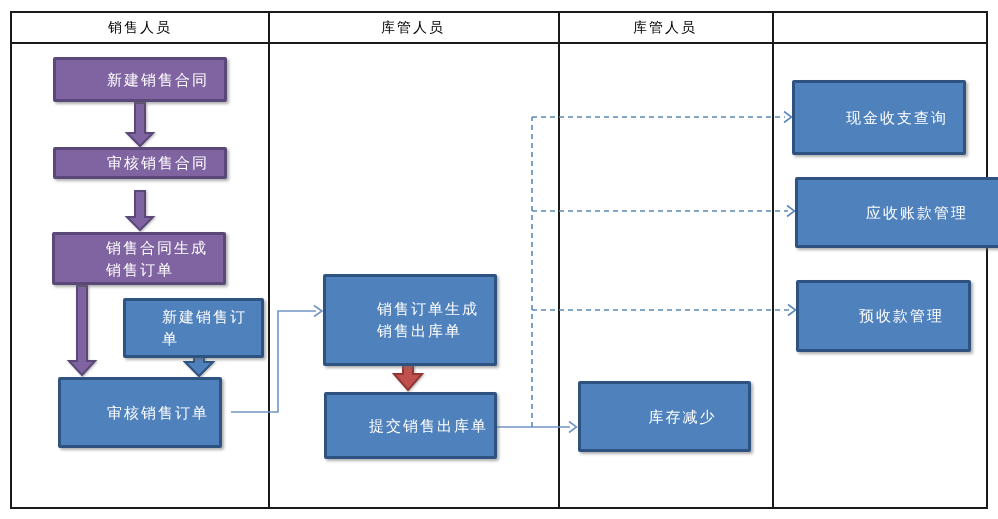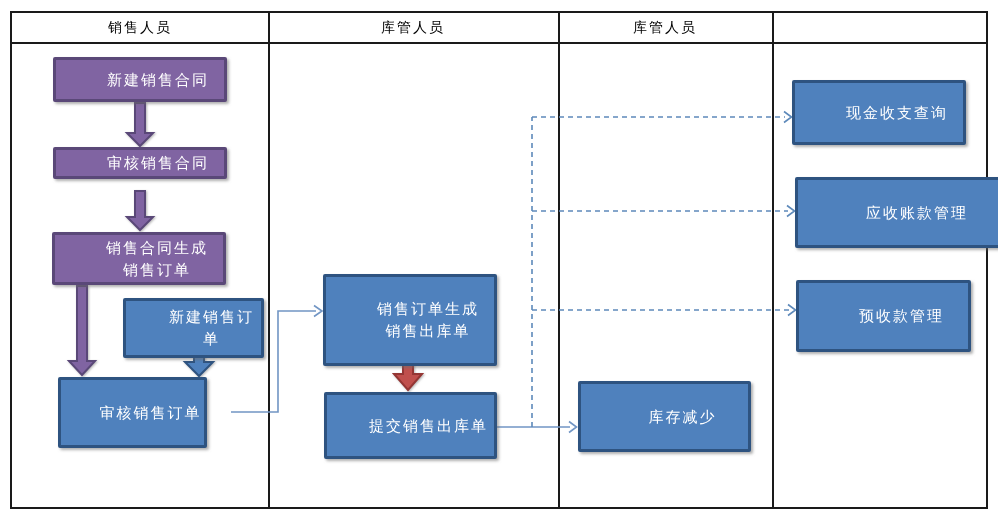--- a/index.html
+++ b/index.html
@@ -18,21 +18,21 @@
   }
   .lane-header{
     display:flex;align-items:center;justify-content:center;
     font-size:14px;letter-spacing:2px;color:#000;box-sizing:border-box;
   }
   .lh-1{width:256px;} .lh-2{width:290px;} .lh-3{width:214px;} .lh-4{flex:1;}
   .vline{position:absolute;top:0;bottom:0;width:2px;background:var(--lane-border);}
   .vl-1{left:256px;} .vl-2{left:546px;} .vl-3{left:760px;}
   .node{
     position:absolute;box-sizing:border-box;border-radius:2px;
-    display:flex;align-items:center;justify-content:center;text-align:center;
+    display:flex;align-items:center;justify-content:center;text-align:left;
     box-shadow:2px 2px 3px rgba(110,110,110,0.55);
     padding-left:36px;
   }
   .node-purple{background:var(--purple-fill);border:3px solid var(--purple-border);}
   .node-blue{background:var(--blue-fill);border:3px solid var(--blue-border);}
   .node-label{
     white-space:pre-line;color:var(--node-text);
     font-size:15px;line-height:22px;letter-spacing:2px;
   }
   svg.wire-layer{position:absolute;left:0;top:0;pointer-events:none;}
@@ -111,37 +111,37 @@
     <span class="node-label">审核销售合同</span>
   </div>
   <div class="node node-purple" style="left:52px;top:232px;width:174px;height:53px">
     <span class="node-label">销售合同生成
 销售订单</span>
   </div>
 
   <div class="node node-blue" style="left:123px;top:298px;width:141px;height:60px">
     <span class="node-label">新建销售订单</span>
   </div>
-  <div class="node node-blue" style="left:58px;top:377px;width:149px;height:71px">
+  <div class="node node-blue" style="left:58px;top:377px;width:164px;height:71px">
     <span class="node-label">审核销售订单</span>
   </div>
 
   <div class="node node-blue" style="left:323px;top:274px;width:174px;height:92px">
     <span class="node-label">销售订单生成
 销售出库单</span>
   </div>
   <div class="node node-blue" style="left:324px;top:392px;width:173px;height:67px">
     <span class="node-label">提交销售出库单</span>
   </div>
 
   <div class="node node-blue" style="left:578px;top:381px;width:173px;height:71px">
     <span class="node-label">库存减少</span>
   </div>
 
-  <div class="node node-blue" style="left:792px;top:80px;width:174px;height:65px">
+  <div class="node node-blue" style="left:792px;top:80px;width:174px;height:75px">
     <span class="node-label">现金收支查询</span>
   </div>
   <div class="node node-blue" style="left:795px;top:177px;width:208px;height:71px">
     <span class="node-label">应收账款管理</span>
   </div>
   <div class="node node-blue" style="left:796px;top:280px;width:175px;height:72px">
     <span class="node-label">预收款管理</span>
   </div>
 
 </div>

